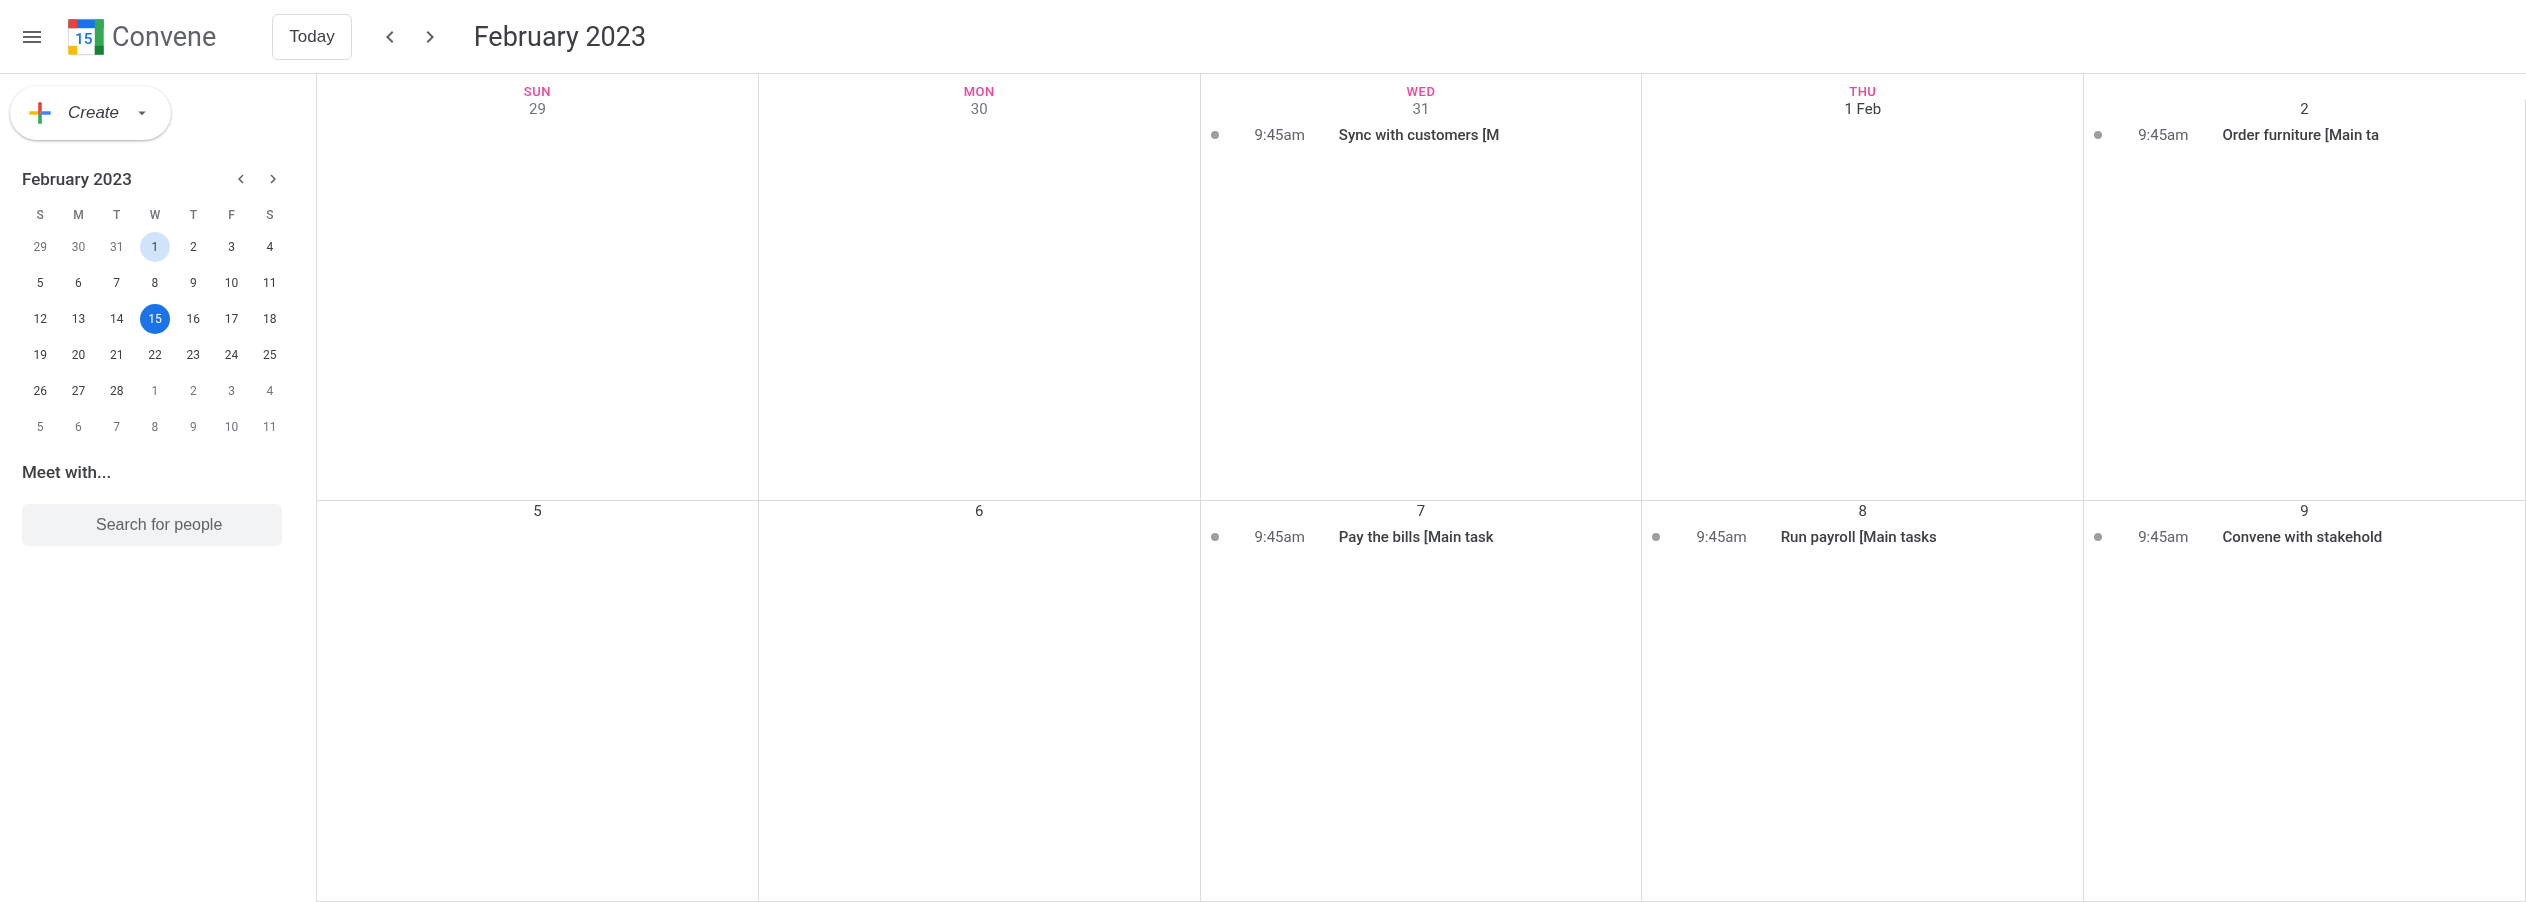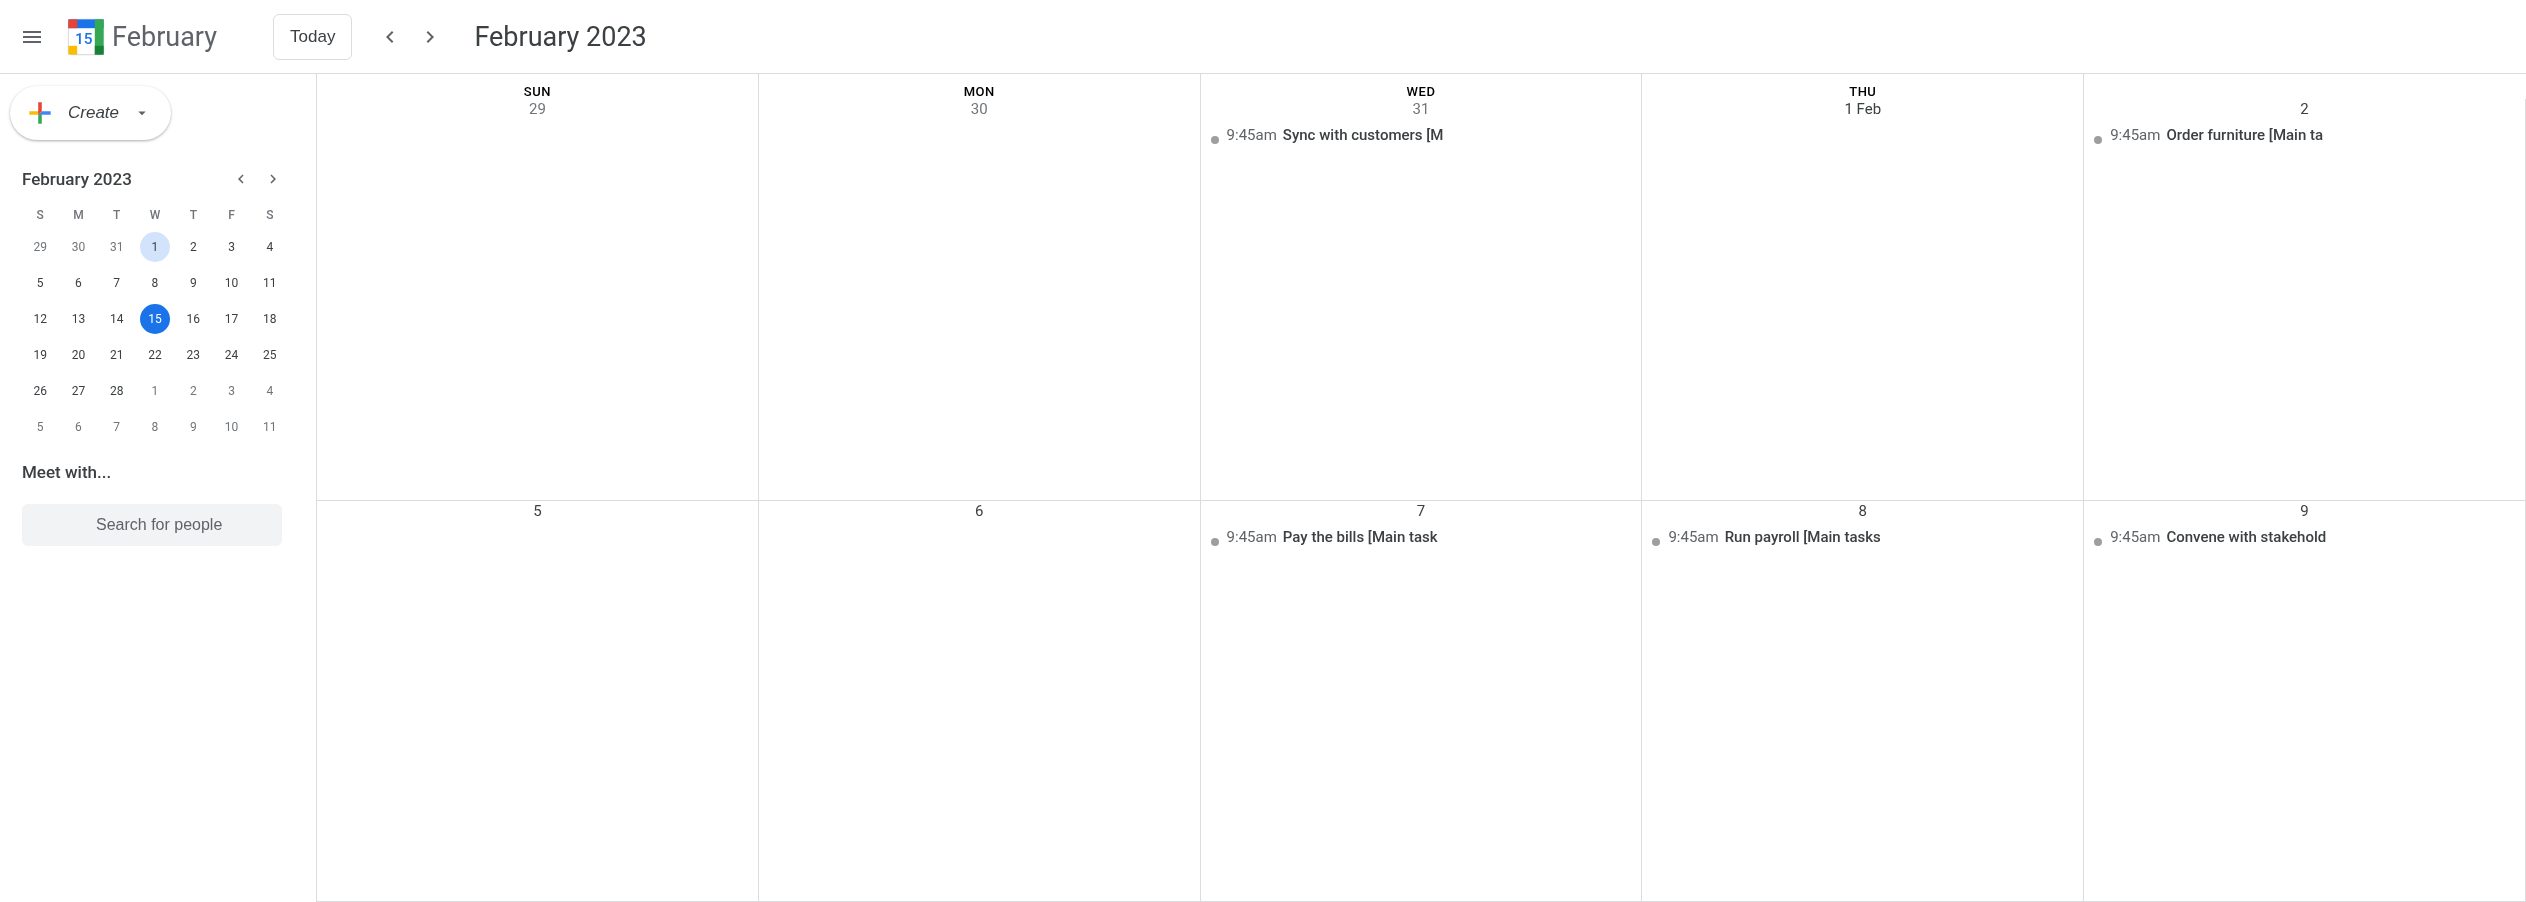--- a/index.html
+++ b/index.html
@@ -33,27 +33,27 @@
 .mini-day.today { background: #1a73e8; color: #fff; }
 
 .meet-section { padding: 18px 14px 0 14px; }
 .meet-title { font-size: 17px; font-weight: 500; color: #3c4043; margin-bottom: 22px; }
 .search-box { display: flex; align-items: center; background: #f1f3f4; border-radius: 6px; padding: 10px 12px; gap: 48px; }
 .search-box input { border: none; background: none; outline: none; font-size: 16px; color: #3c4043; flex: 1; margin-left: 14px; }
 .search-box input::placeholder { color: #5f6368; }
 
 .cal-grid { flex: 1; display: flex; flex-direction: column; overflow: hidden; border-left: 1px solid #dadce0; }
 .weekdays { display: grid; grid-template-columns: repeat(5, 1fr); }
-.weekday { text-align: center; padding: 10px 0 0 0; font-size: 13px; font-weight: 500; color: #000000; border-right: 1px solid #dadce0; letter-spacing: 0.5px; }
+.weekday { text-align: center; padding: 10px 0 0 0; font-size: 13px; font-weight: 500; color: #ec4899; border-right: 1px solid #dadce0; letter-spacing: 0.5px; }
 .dayrows { flex: 1; display: grid; grid-template-rows: repeat(2, 1fr); }
 .dayrow { display: grid; grid-template-columns: repeat(5, 1fr); border-bottom: 1px solid #dadce0; }
 .daycell { border-right: 1px solid #dadce0; overflow: hidden; }
 .daynum { text-align: center; padding: 1px 0 6px 0; font-size: 15px; color: #3c4043; }
 .daynum.other { color: #70757a; }
-.event { display: flex; align-items: flex-end; padding: 2px 10px; font-size: 15px; color: #3c4043; cursor: pointer; white-space: nowrap; overflow: hidden; }
+.event { display: flex; align-items: center; padding: 2px 10px; font-size: 15px; color: #3c4043; cursor: pointer; white-space: nowrap; overflow: hidden; gap: 28px; }
 .dot { width: 8px; height: 8px; border-radius: 50%; background: #9e9e9e; margin-right: 8px; flex-shrink: 0; }
 .etime { color: #5f6368; margin-right: 6px; }
 .etitle { font-weight: 500; }
 </style>
 </head>
 <body>
 
 <div class="header">
   <button class="menu-btn">
     <svg width="24" height="24" viewBox="0 0 24 24" fill="#5f6368">
@@ -62,21 +62,21 @@
   </button>
   <svg class="logo" viewBox="0 0 40 40">
     <rect x="4" y="4" width="32" height="32" rx="3" fill="#fff" stroke="#dadce0"></rect>
     <rect x="4" y="4" width="32" height="8" fill="#1a73e8"></rect>
     <rect x="4" y="28" width="8" height="8" fill="#fbbc04"></rect>
     <rect x="28" y="4" width="8" height="32" fill="#34a853"></rect>
     <rect x="28" y="28" width="8" height="8" fill="#188038"></rect>
     <rect x="4" y="4" width="8" height="8" fill="#ea4335"></rect>
     <text x="18" y="26" font-size="14" fill="#1a73e8" font-weight="500" text-anchor="middle">15</text>
   </svg>
-  <div class="app-title">February</div>
+  <div class="app-title">Convene</div>
   <button class="today-btn">Today</button>
   <button class="nav-arrow">
     <svg width="24" height="24" viewBox="0 0 24 24" fill="#5f6368">
         <path d="M15.41 7.41L14 6l-6 6 6 6 1.41-1.41L10.83 12z"></path>
       </svg>
   </button>
   <button class="nav-arrow">
     <svg width="24" height="24" viewBox="0 0 24 24" fill="#5f6368">
         <path d="M10 6L8.59 7.41 13.17 12l-4.58 4.59L10 18l6-6z"></path>
       </svg>

